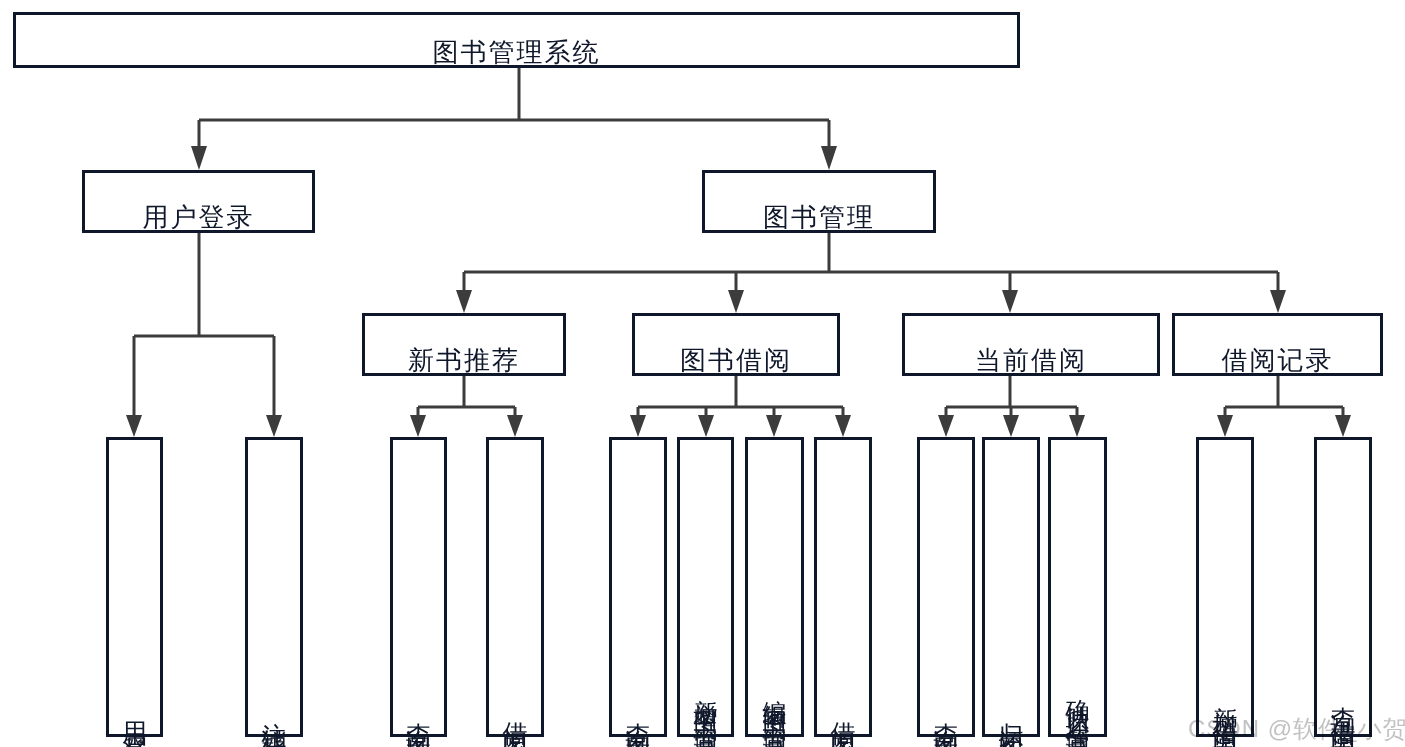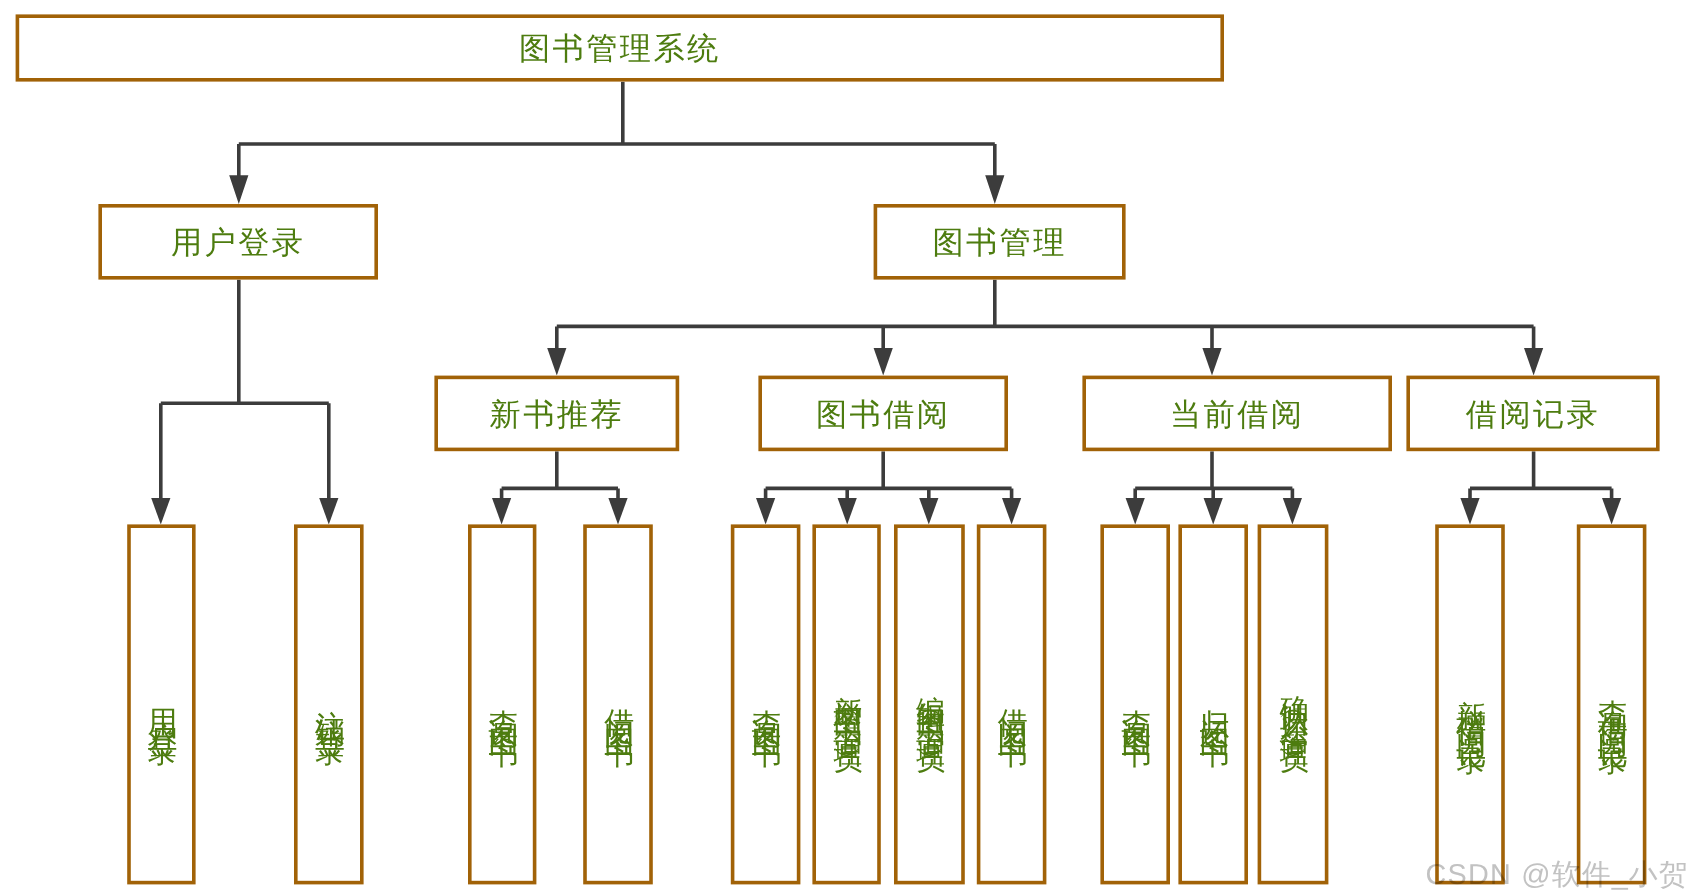--- a/index.html
+++ b/index.html
@@ -14,25 +14,25 @@
   }
   .wires {
     position: absolute;
     left: 0; top: 0;
     width: 1405px; height: 747px;
     pointer-events: none;
   }
   .box {
     position: absolute;
     background: #ffffff;
-    border: 3px solid #a16207;
+    border: 3px solid #0f172a;
     display: flex;
-    align-items: center;
+    align-items: flex-end;
     justify-content: center;
-    color: #4d7c0f;
+    color: #0f172a;
   }
   .hlbl {
     font-size: 26px;
     letter-spacing: 2px;
     white-space: nowrap;
     line-height: 1;
   }
   .vlbl {
     writing-mode: vertical-rl;
     text-orientation: mixed;
@@ -102,21 +102,21 @@
     </g>
   </svg>
 
   <div class="box" style="left:13px;top:12px;width:1007px;height:56px">
     <span class="hlbl">图书管理系统</span>
   </div>
 
   <div class="box" style="left:82px;top:170px;width:233px;height:63px">
     <span class="hlbl">用户登录</span>
   </div>
-  <div class="box" style="left:728px;top:170px;width:210px;height:63px">
+  <div class="box" style="left:702px;top:170px;width:234px;height:63px">
     <span class="hlbl">图书管理</span>
   </div>
 
   <div class="box" style="left:632px;top:313px;width:208px;height:63px">
     <span class="hlbl">图书借阅</span>
   </div>
   <div class="box" style="left:362px;top:313px;width:204px;height:63px">
     <span class="hlbl">新书推荐</span>
   </div>
   <div class="box" style="left:902px;top:313px;width:258px;height:63px">

